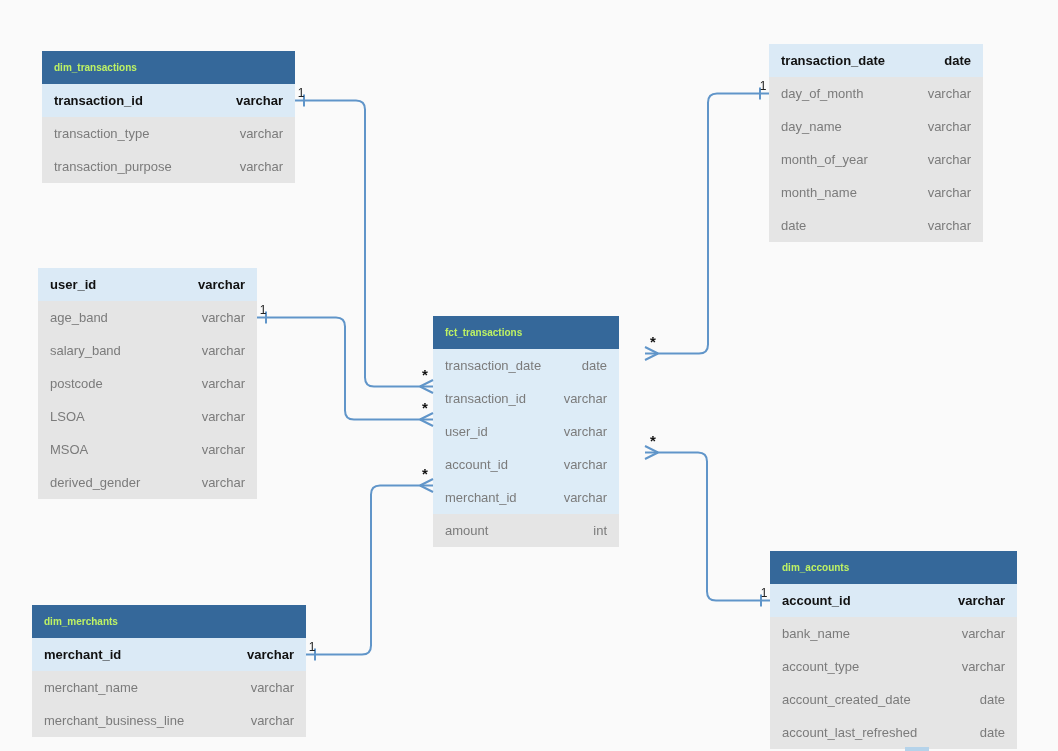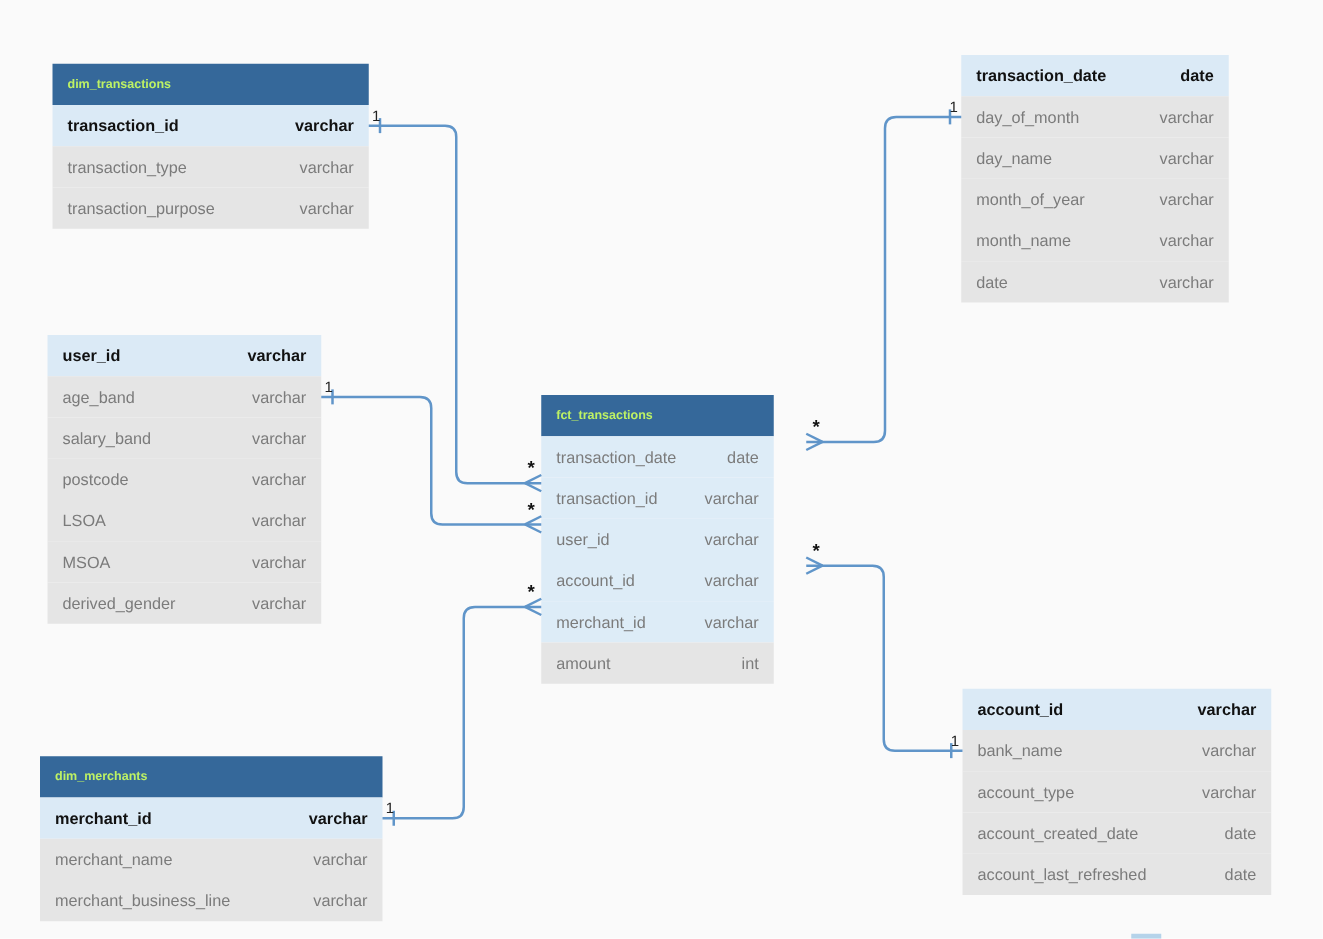--- a/index.html
+++ b/index.html
@@ -185,20 +185,21 @@
         <div class="erd-row">
           <span class="col-name">merchant_name</span>
           <span class="col-type">varchar</span>
         </div>
         <div class="erd-row">
           <span class="col-name">merchant_business_line</span>
           <span class="col-type">varchar</span>
         </div>
       </div>
       <div class="erd-table" style="left: 770px; top: 551px; width: 247px;">
+        <div class="tbl-header">dim_accounts</div>
         <div class="erd-row key-row">
           <span class="col-name">account_id</span>
           <span class="col-type">varchar</span>
         </div>
         <div class="erd-row">
           <span class="col-name">bank_name</span>
           <span class="col-type">varchar</span>
         </div>
         <div class="erd-row">
           <span class="col-name">account_type</span>

